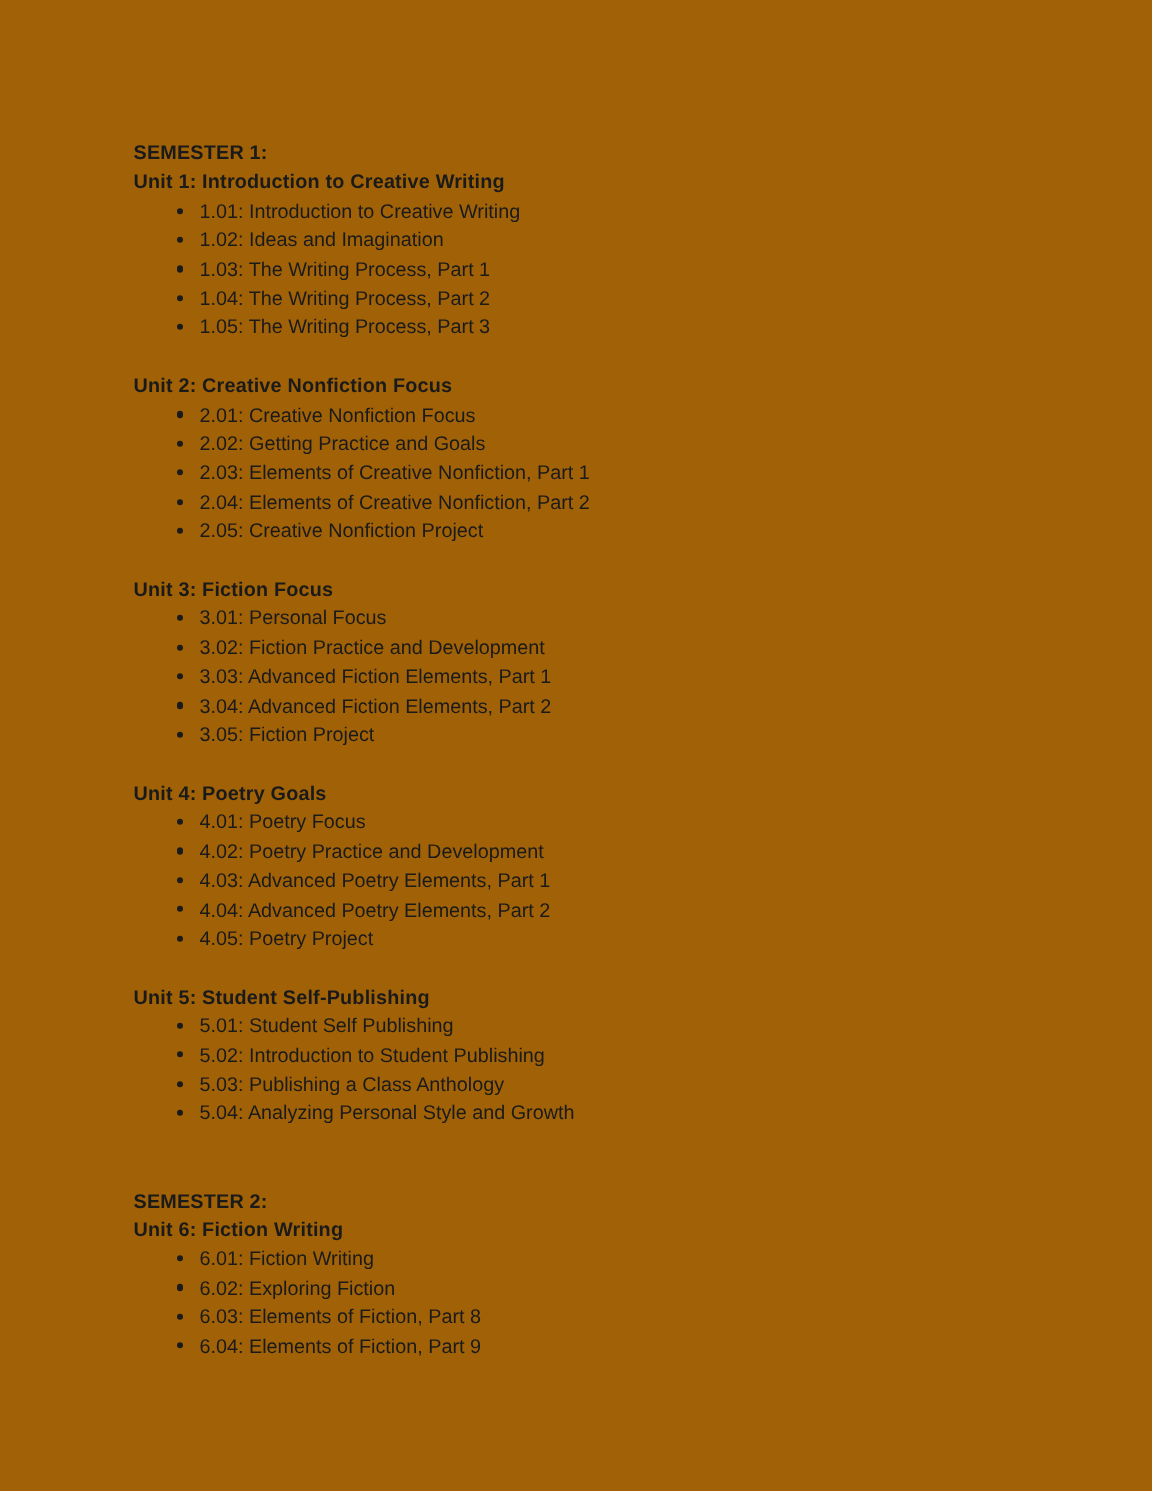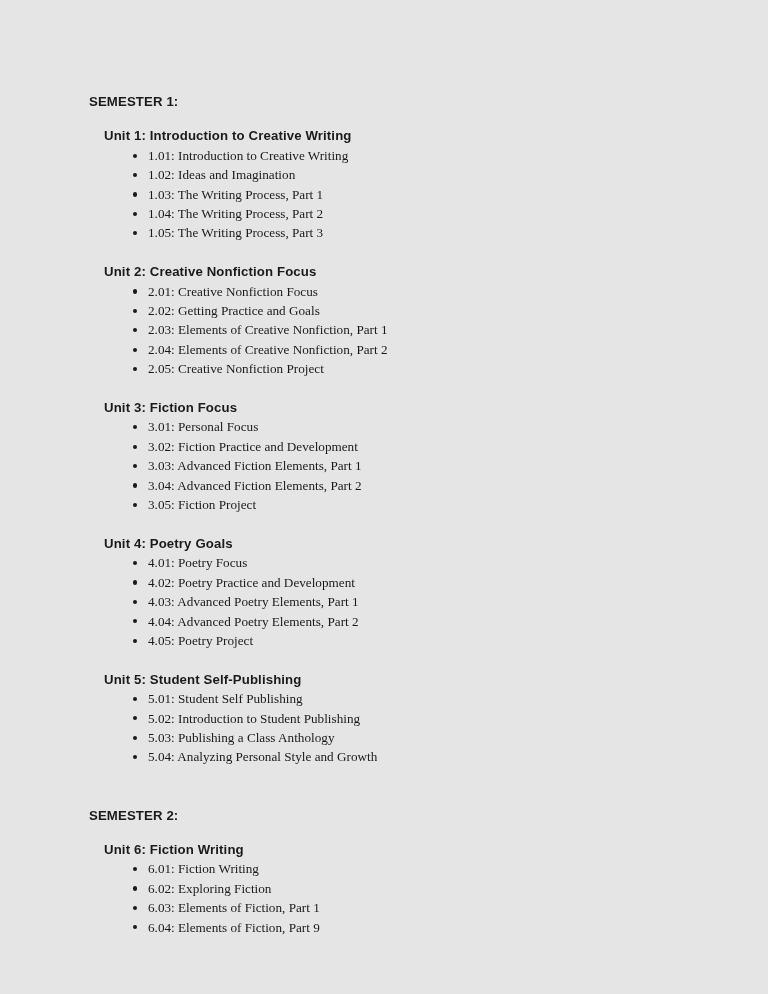--- a/index.html
+++ b/index.html
@@ -11,49 +11,48 @@
     width: 768px;
     height: 994px;
     font-family: "Liberation Sans", sans-serif;
     color: #1a1a1a;
     overflow: hidden;
   }
   .page {
     position: relative;
     width: 768px;
     height: 994px;
-    background: #e5e5e5;
+    background: #a16207;
     box-sizing: border-box;
     padding: 92px 0 0 89px;
   }
   .doc-body {
     width: 600px;
   }
   .semester-title,
   .unit-title {
     font-size: 13.2px;
     font-weight: bold;
     line-height: 19.4px;
     letter-spacing: 0.01em;
     white-space: nowrap;
   }
   .unit-block {
-    margin: 15px;
+    margin: 0;
   }
   .unit-block.spaced {
     margin-top: 19.4px;
   }
   .semester-block.second {
     margin-top: 38.8px;
   }
   ul.lesson-list {
     list-style: none;
     margin: 0;
     padding: 0;
-    font-family: Liberation Serif, serif;
   }
   ul.lesson-list li {
     position: relative;
     font-size: 13.2px;
     font-weight: normal;
     line-height: 19.4px;
     padding-left: 44px;
     white-space: nowrap;
   }
   ul.lesson-list li .bullet {
@@ -125,19 +124,19 @@
           </ul>
         </div>
       </div>
       <div class="semester-block second">
         <div class="semester-title">SEMESTER 2:</div>
         <div class="unit-block">
           <div class="unit-title">Unit 6: Fiction Writing</div>
           <ul class="lesson-list">
             <li><span class="bullet"></span><span class="lesson-text">6.01: Fiction Writing</span></li>
             <li><span class="bullet"></span><span class="lesson-text">6.02: Exploring Fiction</span></li>
-            <li><span class="bullet"></span><span class="lesson-text">6.03: Elements of Fiction, Part 1</span></li>
+            <li><span class="bullet"></span><span class="lesson-text">6.03: Elements of Fiction, Part 8</span></li>
             <li><span class="bullet"></span><span class="lesson-text">6.04: Elements of Fiction, Part 9</span></li>
           </ul>
         </div>
       </div>
     </div>
 </div>
 
 </body></html>

